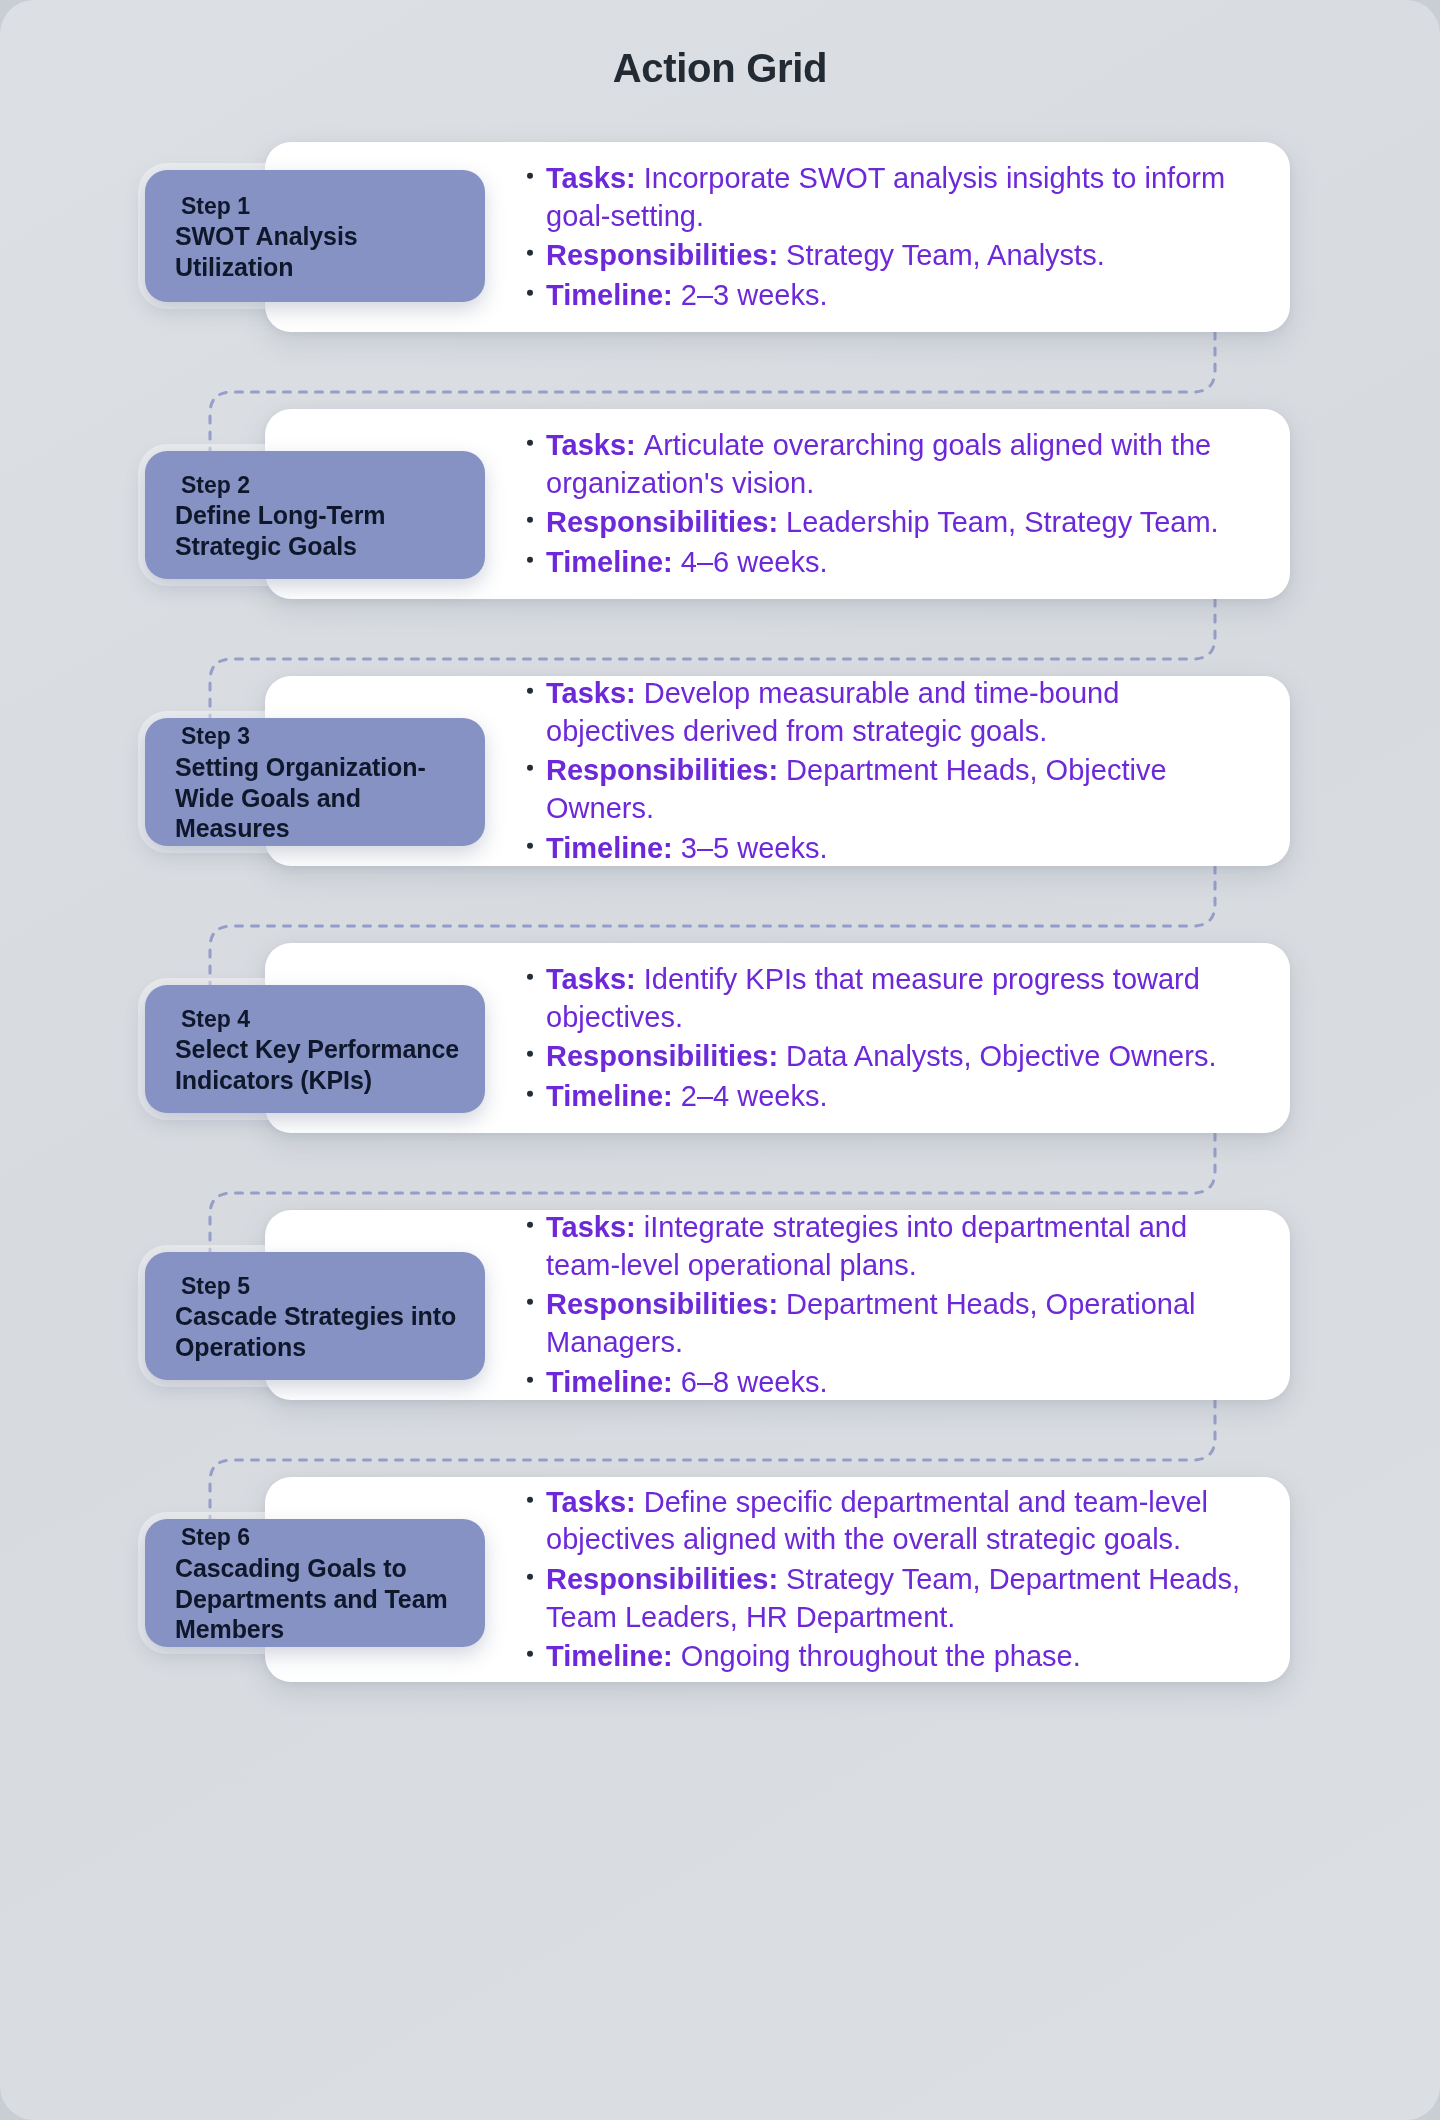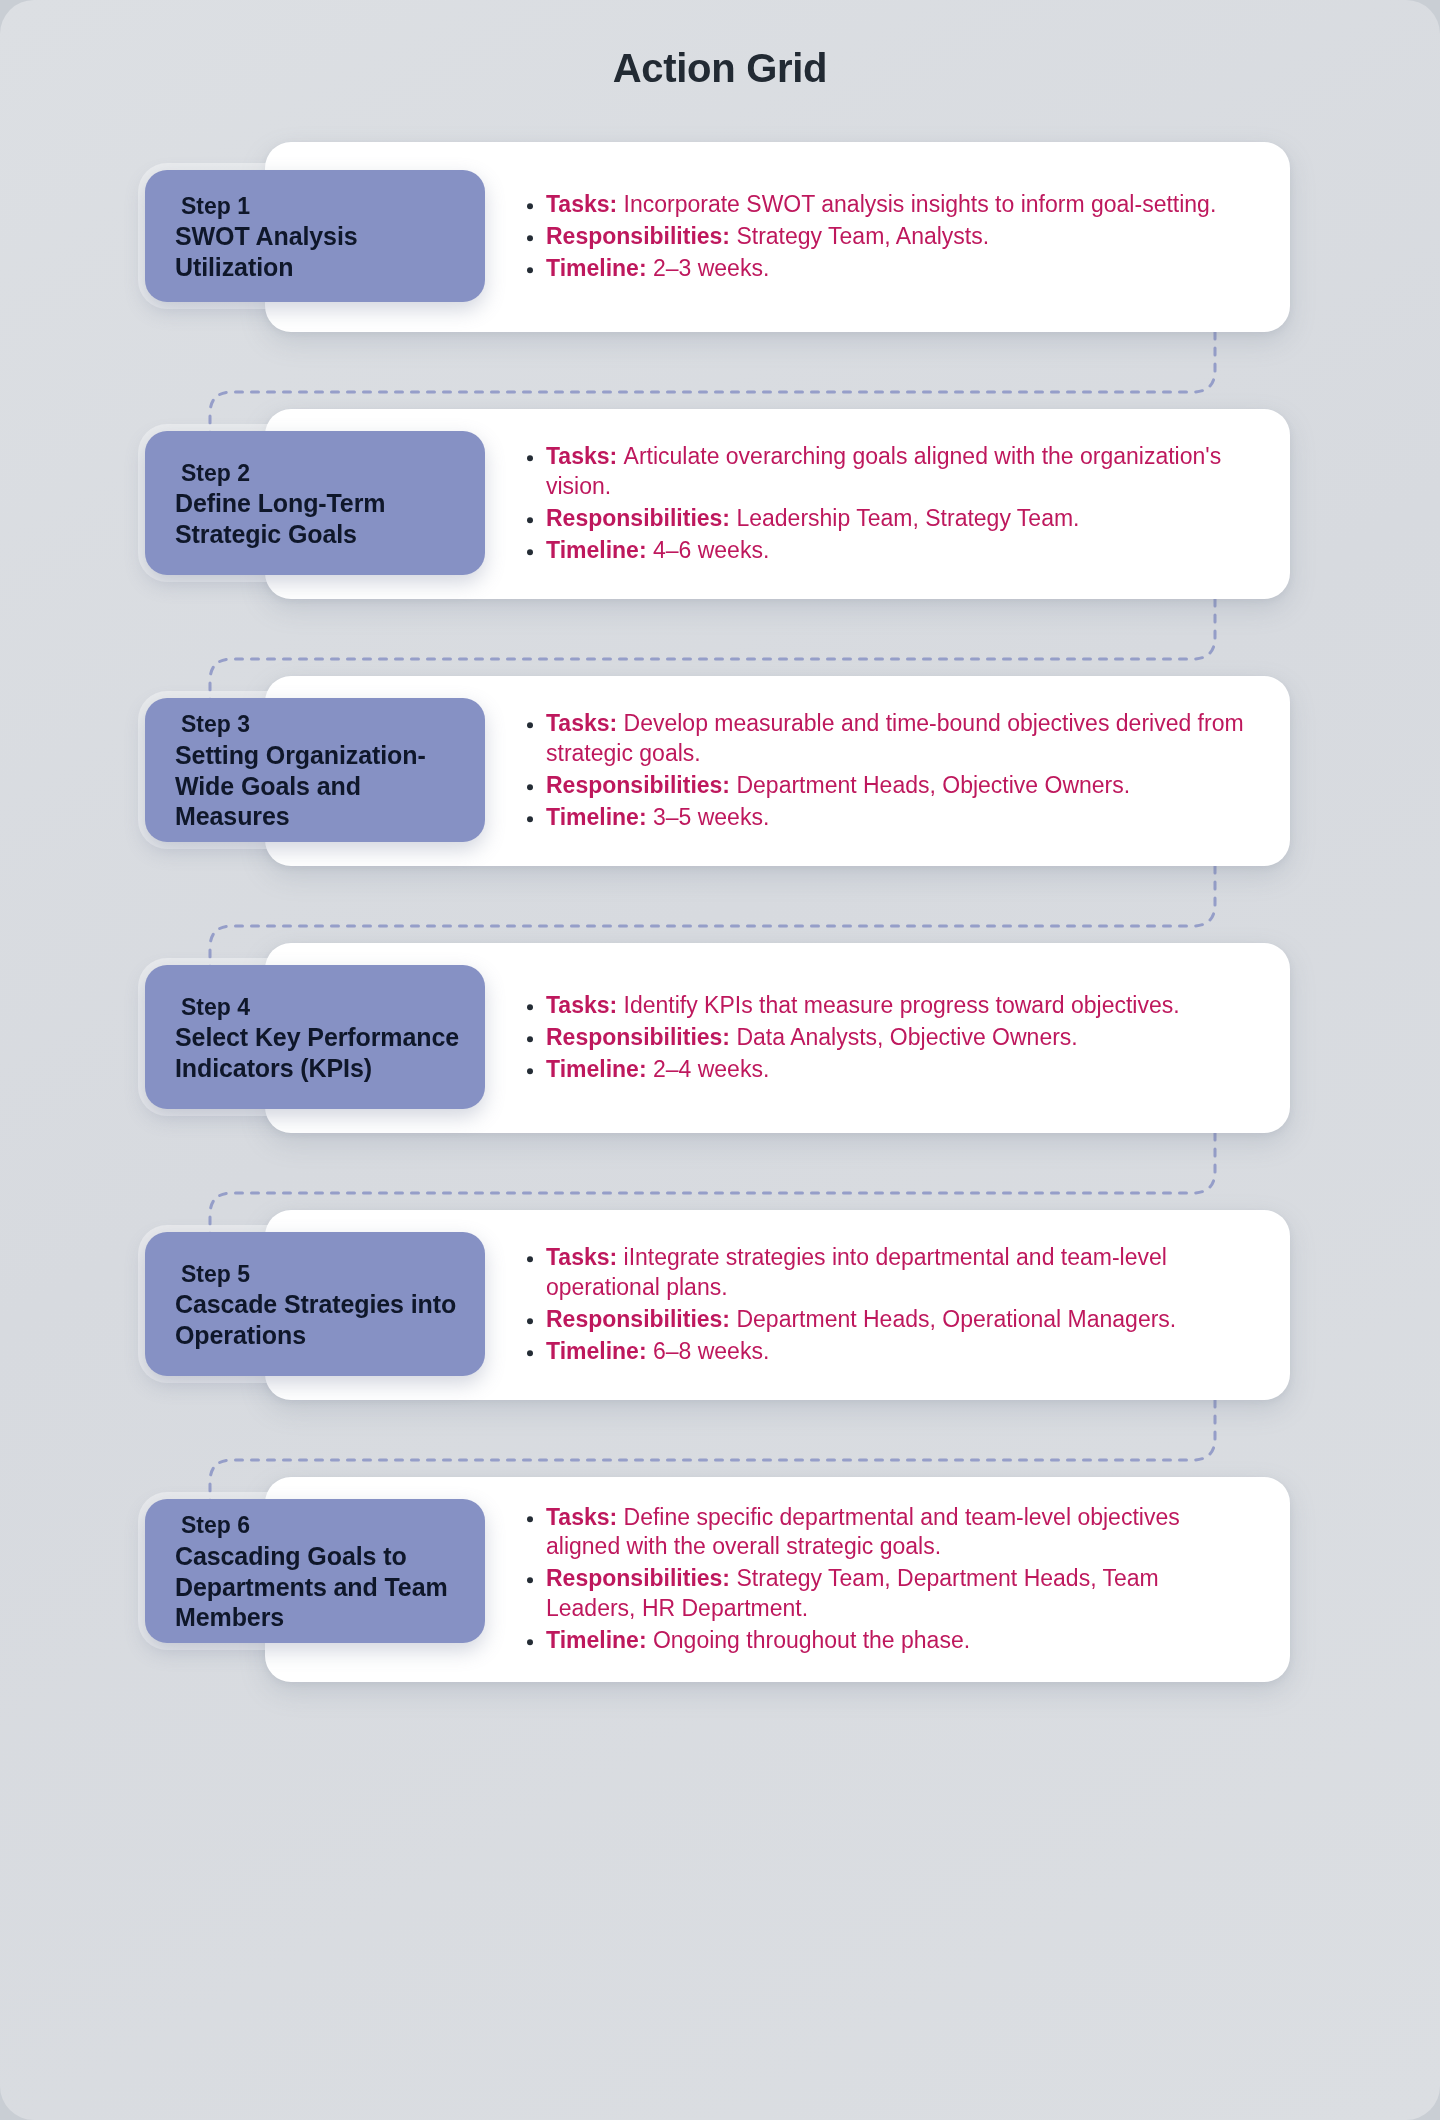--- a/index.html
+++ b/index.html
@@ -74,23 +74,23 @@
     background: #ffffff;
     border-radius: 26px;
     box-shadow: 0 10px 26px rgba(120, 130, 150, 0.22),
                 0 2px 6px rgba(120, 130, 150, 0.12);
   }
 
   
   .step-badge {
     position: absolute;
     left: 145px;
-    top: 22px;
+    top: 42px;
     width: 340px;
-    height: 144px;
+    height: 128px;
     background: #8691c4;
     border-radius: 22px;
     box-shadow: 0 8px 20px rgba(110, 120, 150, 0.30),
                 0 0 0 7px rgba(255, 255, 255, 0.42);
     padding: 20px 24px 18px 30px;
     z-index: 3;
     display: flex;
     flex-direction: column;
     justify-content: center;
   }
@@ -115,23 +115,23 @@
     position: absolute;
     left: 255px;
     right: 40px;
     top: 50%;
     transform: translateY(-50%);
     list-style: none;
   }
   .bullets li {
     position: relative;
     padding-left: 26px;
-    font-size: 23px;
+    font-size: 29px;
     line-height: 1.30;
-    color: #be185d;
+    color: #6d28d9;
     margin-bottom: 2px;
   }
   .bullets li:last-child { margin-bottom: 0; }
   .bullets li::before {
     content: "";
     position: absolute;
     left: 7px;
     top: 13px;
     width: 6px;
     height: 6px;

